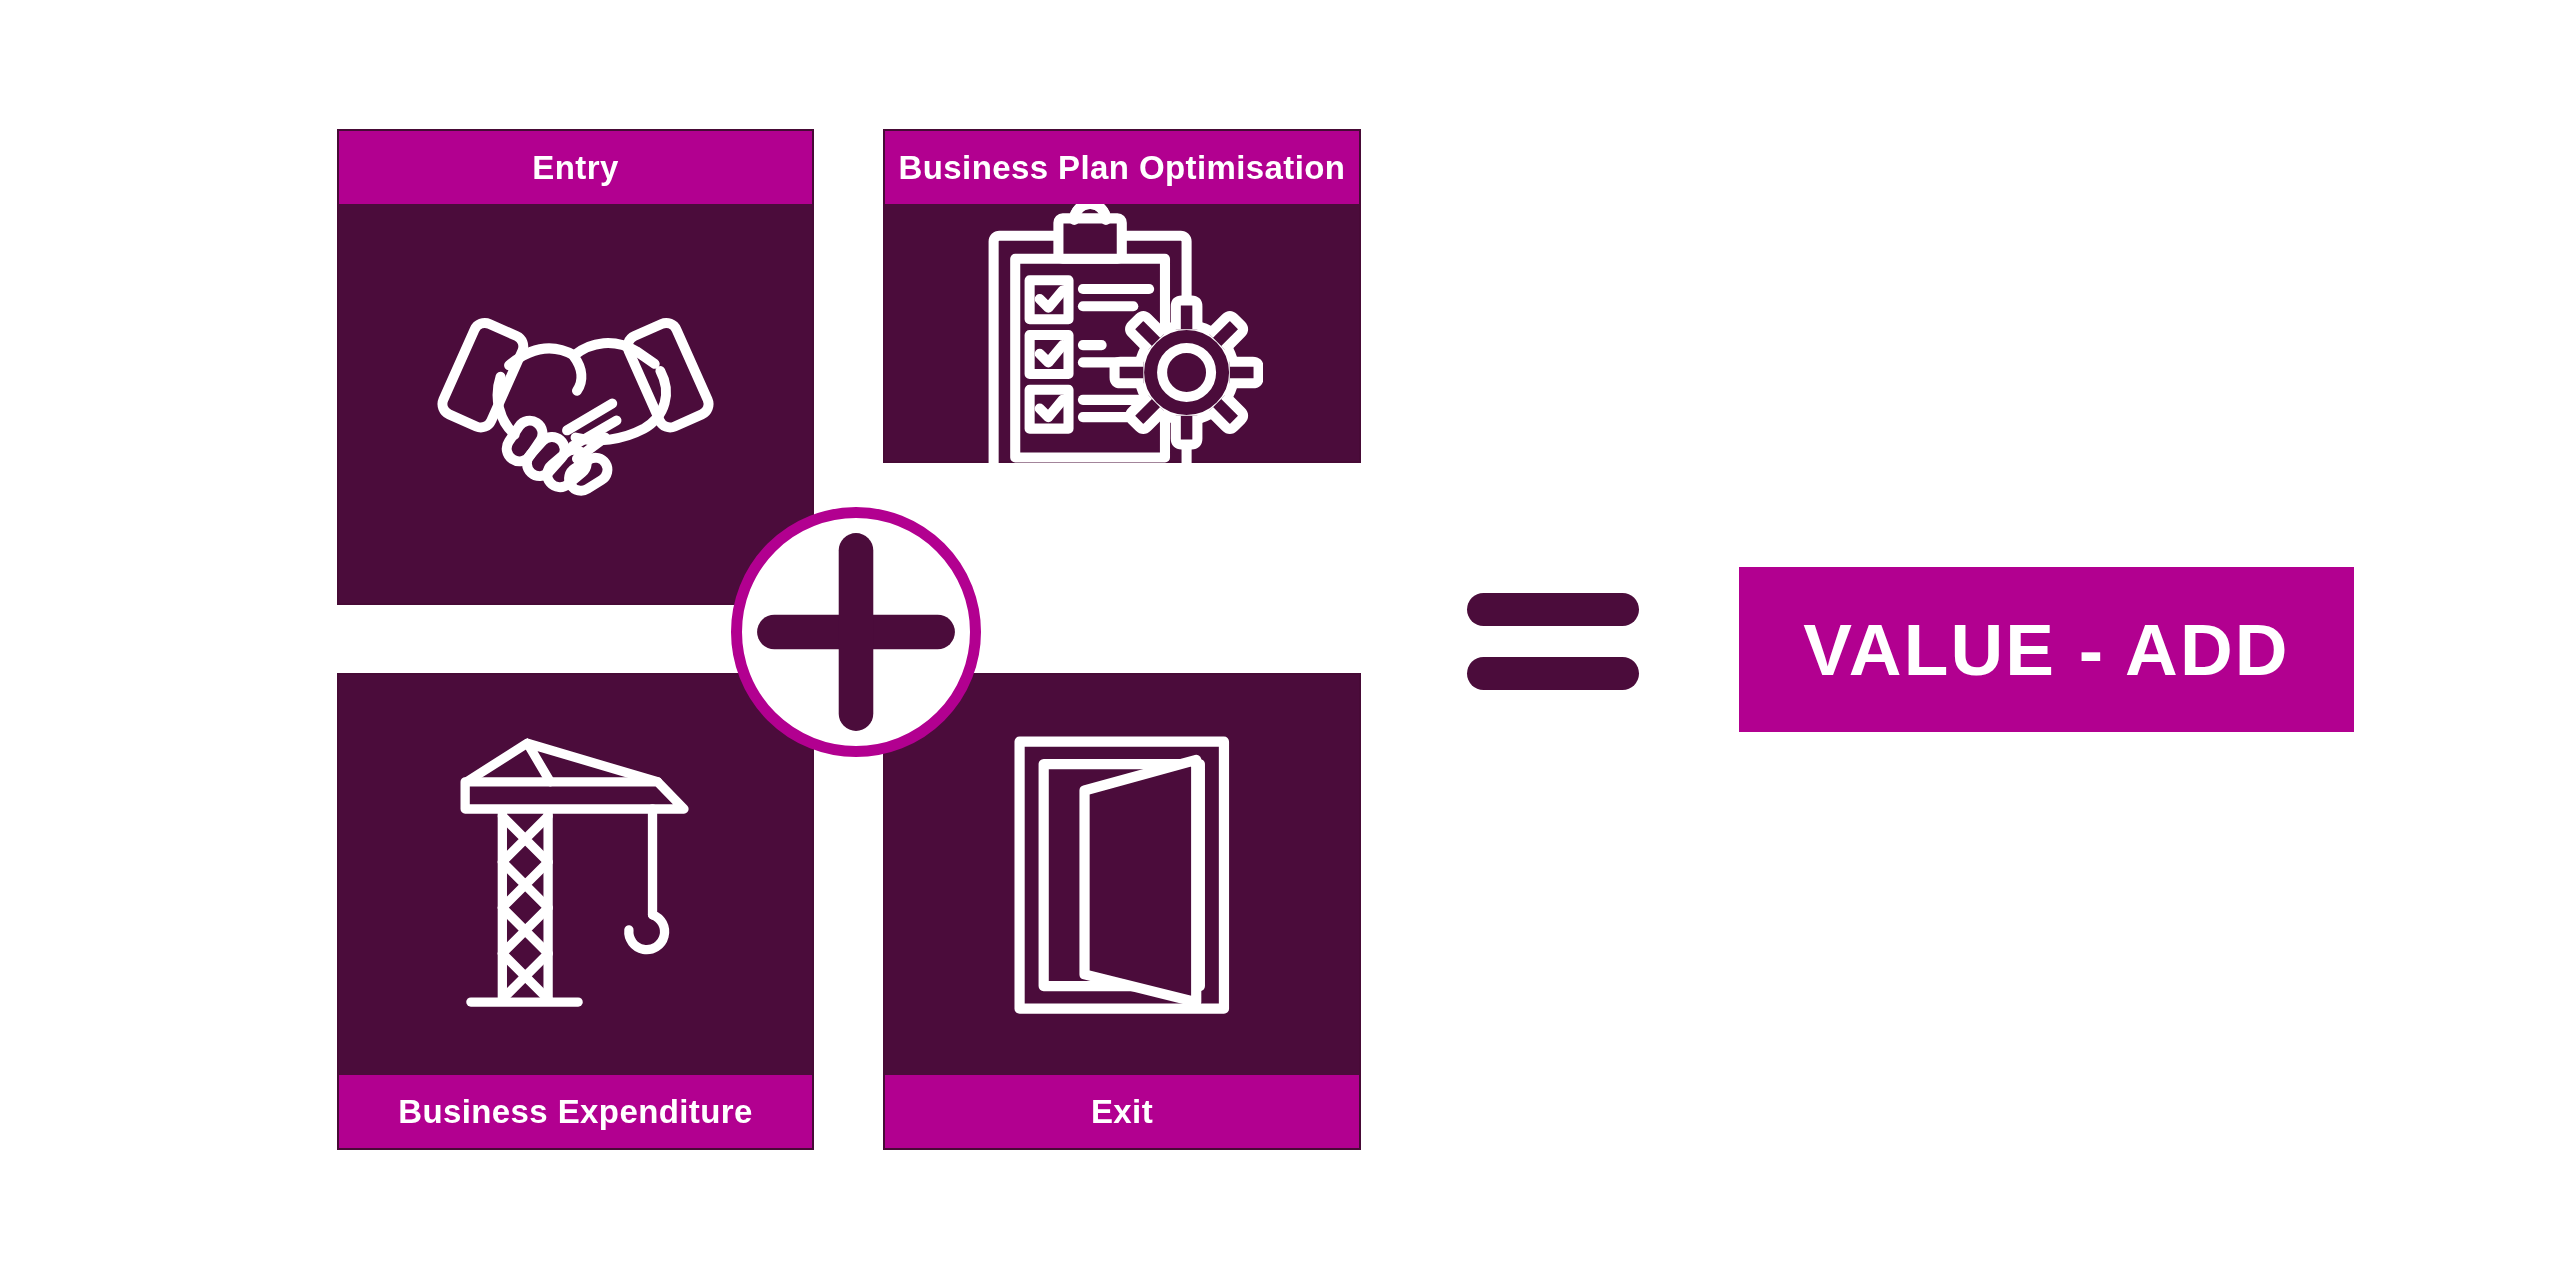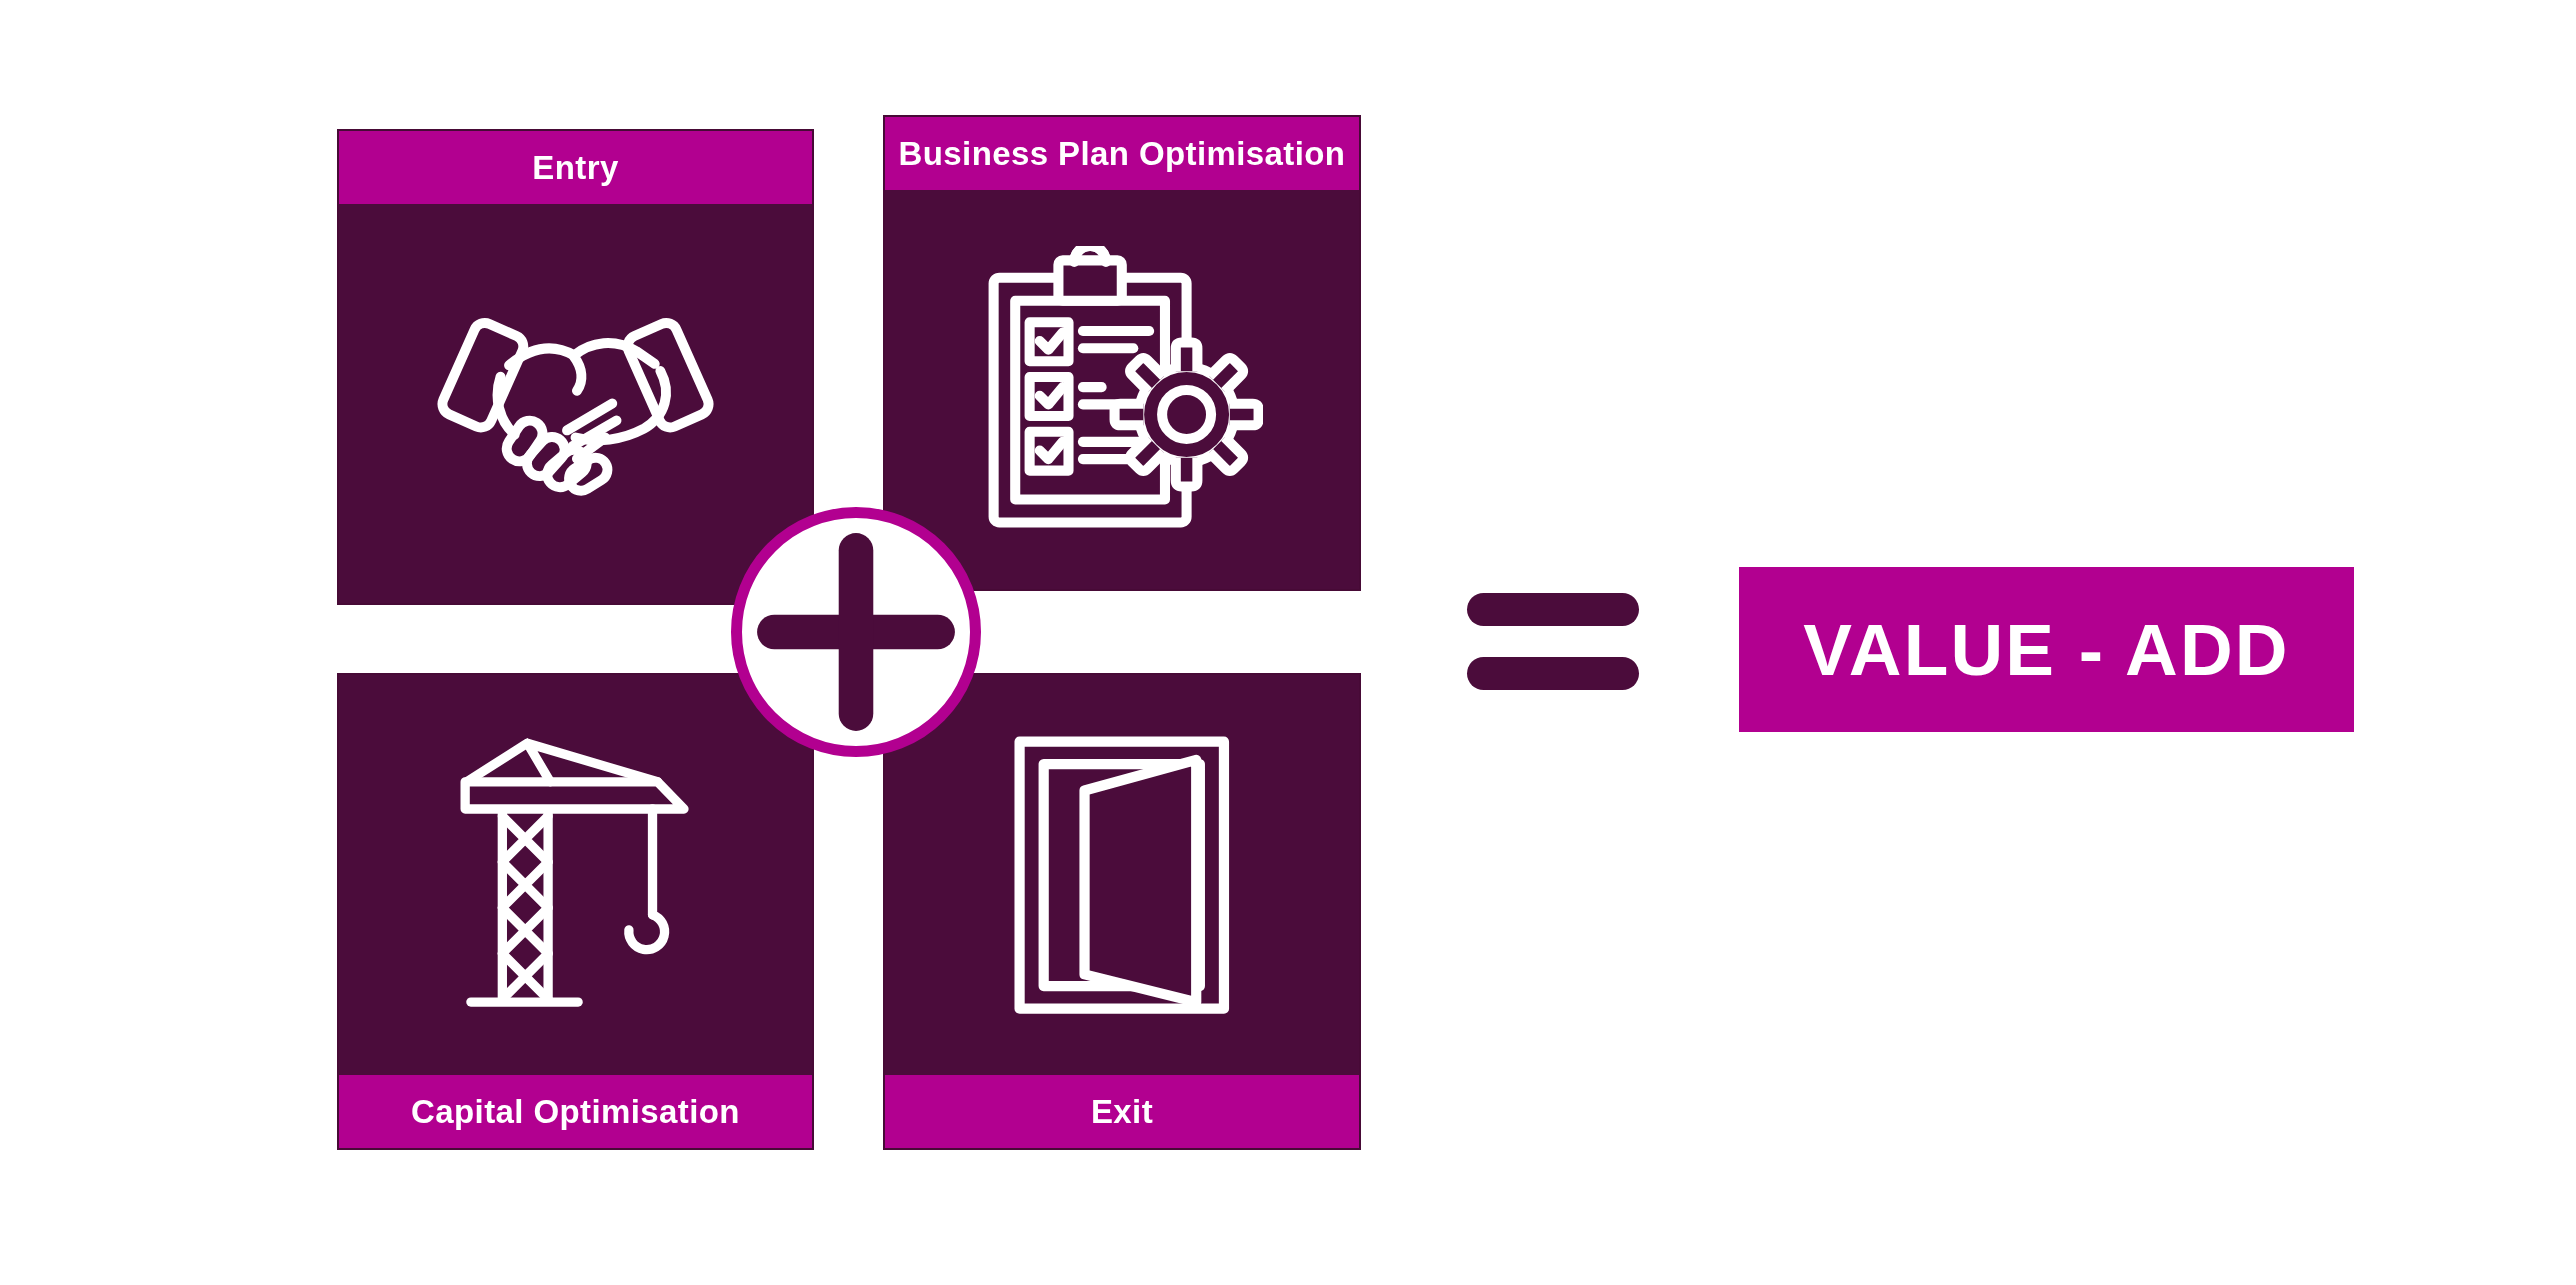--- a/index.html
+++ b/index.html
@@ -9,21 +9,21 @@
     --white:#ffffff;
   }
   *{margin:0;padding:0;box-sizing:border-box;}
   html,body{width:2576px;height:1285px;background:var(--white);
     font-family:"Liberation Sans", sans-serif;}
   .stage{position:absolute;left:0;top:0;width:2576px;height:1285px;background:var(--white);}
 
   .quad{position:absolute;display:flex;flex-direction:column;
     border:2.9px solid var(--border);background:var(--dark);}
   .quad-tl{left:337px;top:129px;width:477px;height:476px;}
-  .quad-tr{left:883px;top:115px;width:478px;height:476px;}
+  .quad-tr{left:883px;top:129px;width:478px;height:334px;}
   .quad-bl{left:337px;top:673px;width:477px;height:477px;}
   .quad-br{left:883px;top:673px;width:478px;height:477px;}
 
   .quad-label{height:73px;flex:0 0 73px;background:var(--accent);
     display:flex;align-items:center;justify-content:center;
     color:#fff;font-size:33px;font-weight:bold;letter-spacing:0.4px;white-space:nowrap;}
   .quad-body{flex:1 1 auto;display:flex;align-items:center;justify-content:center;}
 
   .plus-circle{position:absolute;left:731px;top:507px;width:250px;height:250px;
     border-radius:50%;background:#fff;border:11px solid var(--accent);
@@ -121,21 +121,21 @@
             <path d="M62,240 L126,304 M126,240 L62,304"></path>
             <path d="M62,304 L126,368 M126,304 L62,368"></path>
           </g>
           <path d="M10,64 H279 L316,102 H10 Z"></path>
           <path d="M97,10 L12,64 M97,10 L129,64 M97,10 L279,64"></path>
           <path d="M272,102 V250"></path>
           <path d="M272,250 a25,25 0 1 1 -33,21"></path>
         </g>
       </svg>
     </div>
-    <div class="quad-label">Capital Optimisation</div>
+    <div class="quad-label">Business Expenditure</div>
   </div>
 
   <div class="quad quad-br">
     <div class="quad-body">
       <svg width="219" height="281" viewBox="0 0 300 385">
         <g stroke="#fff" stroke-width="14" stroke-linejoin="round">
           <rect x="9" y="9" width="280" height="366" fill="none"></rect>
           <rect x="42" y="40" width="214" height="304" fill="none"></rect>
           <path d="M98,76 L251,34 L251,366 L98,328 Z" fill="#4b0c3b"></path>
         </g>

